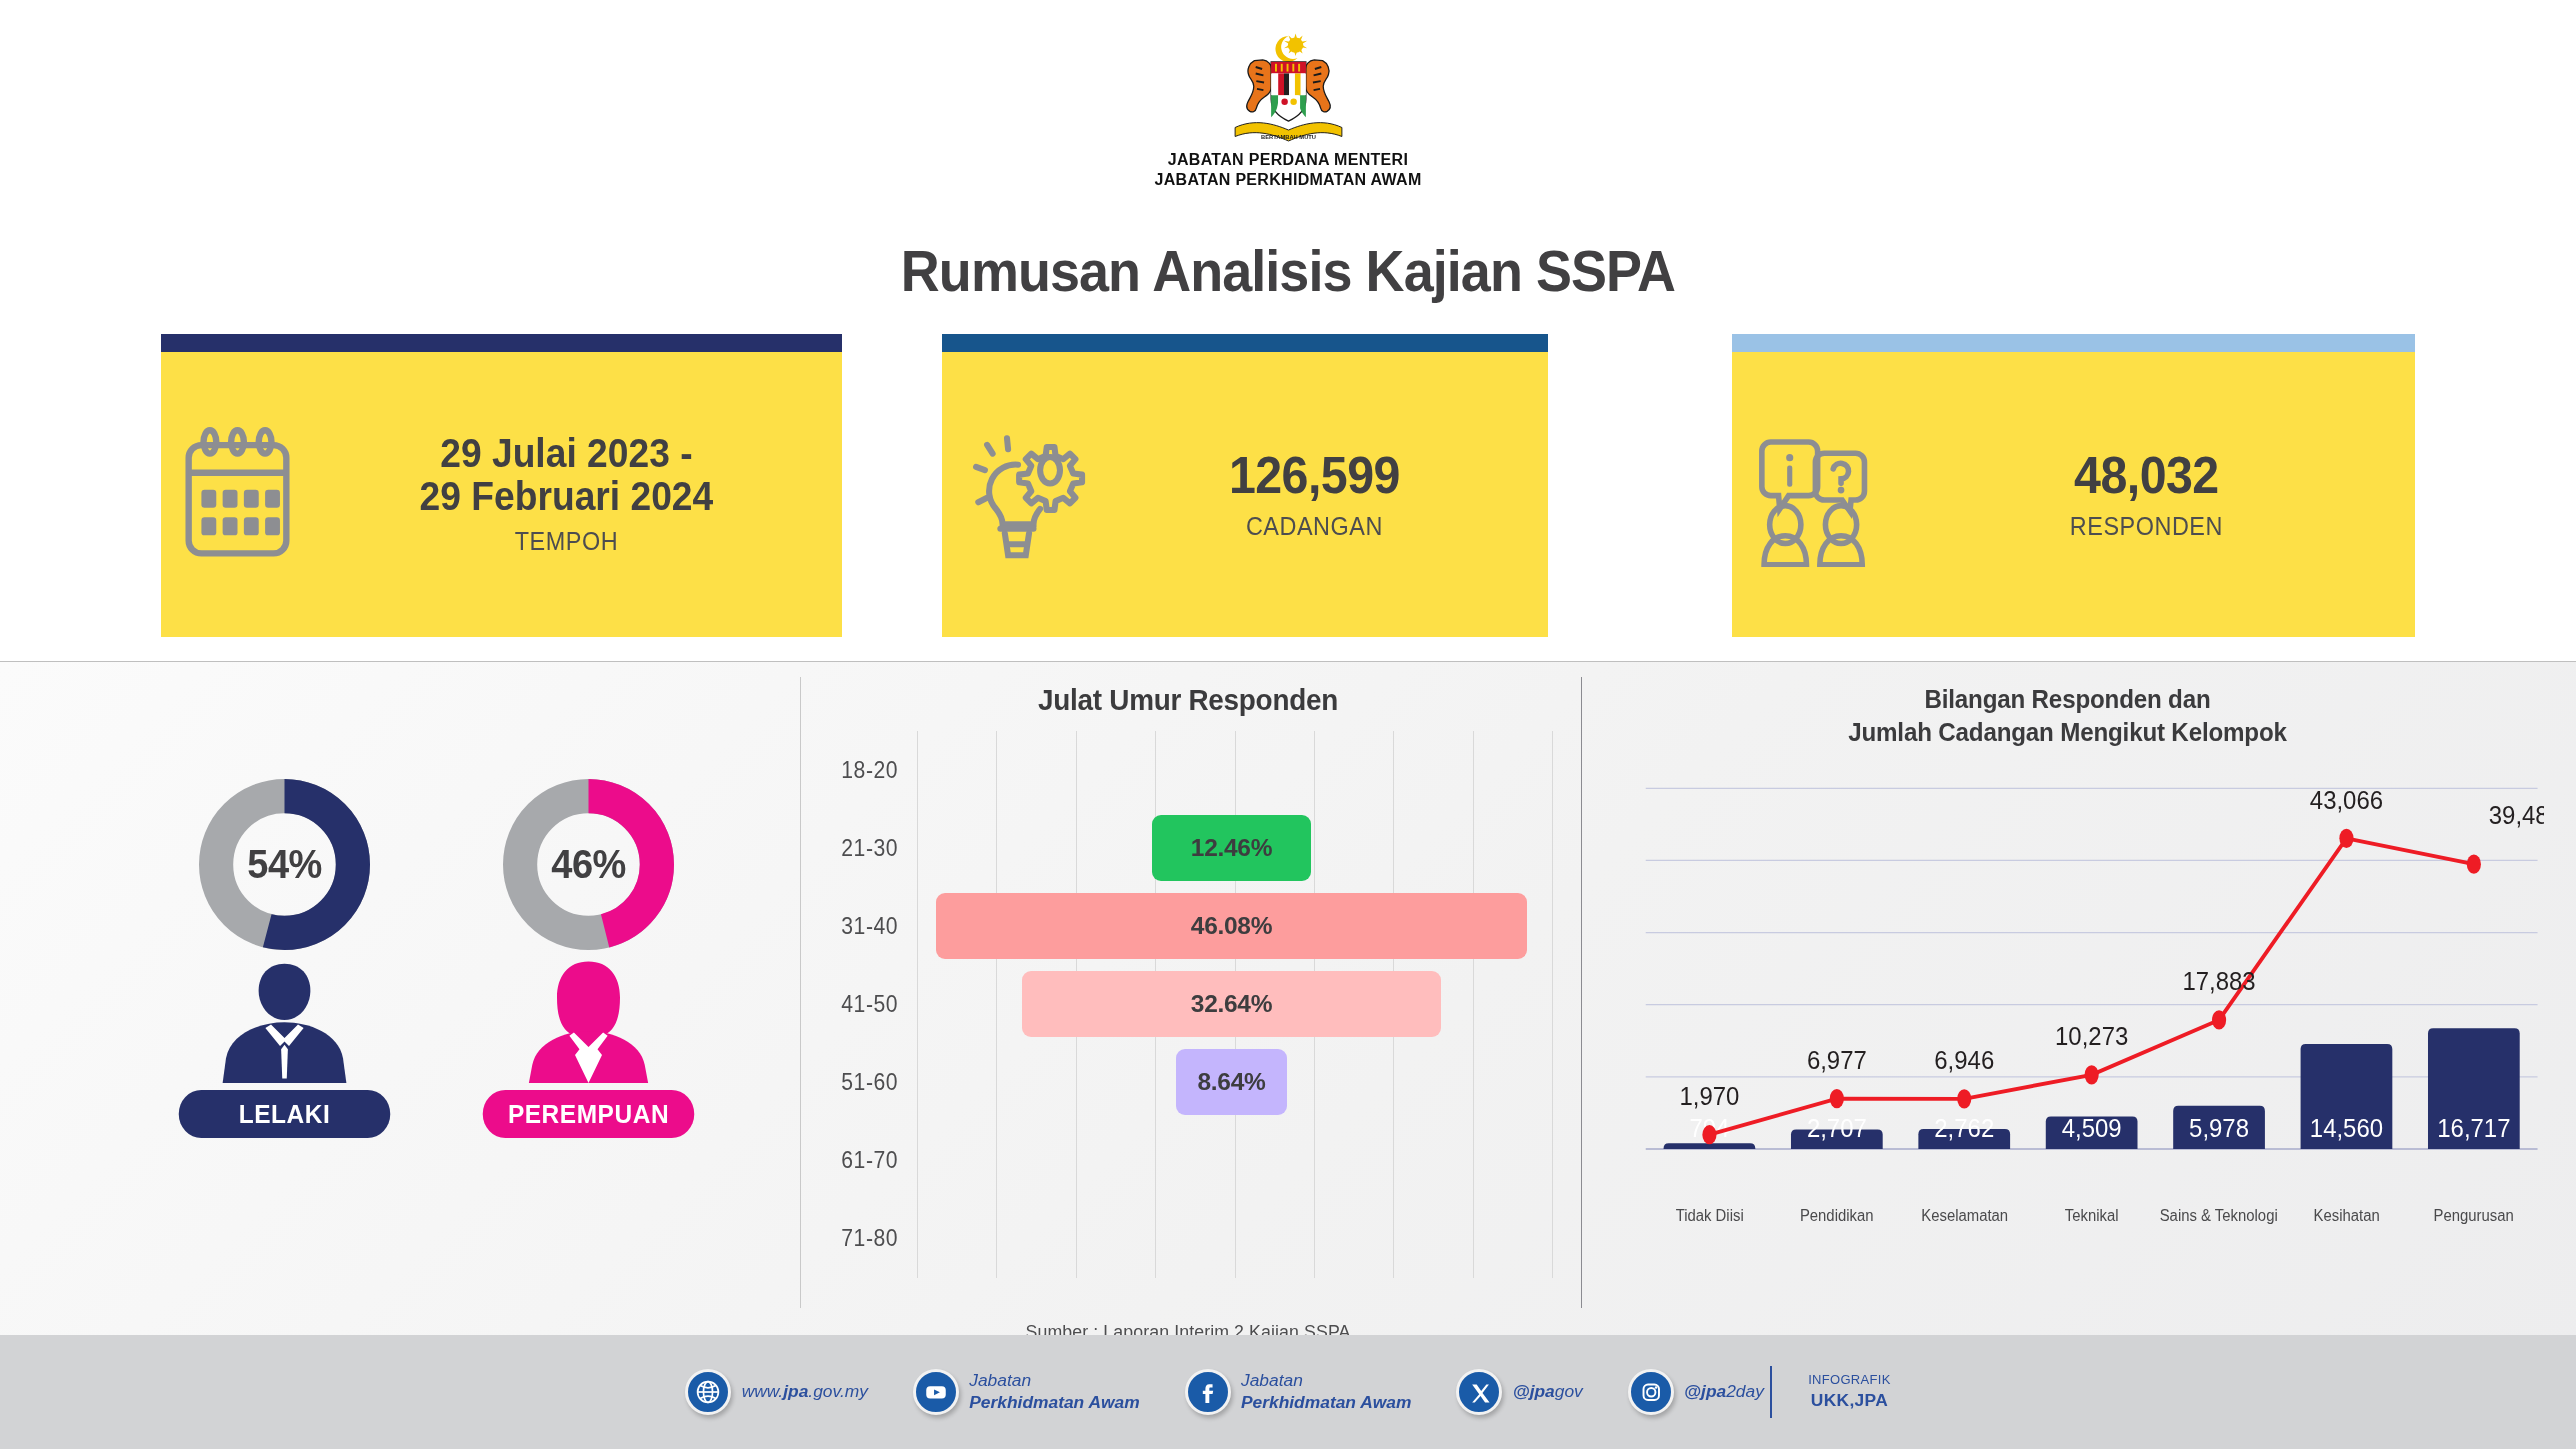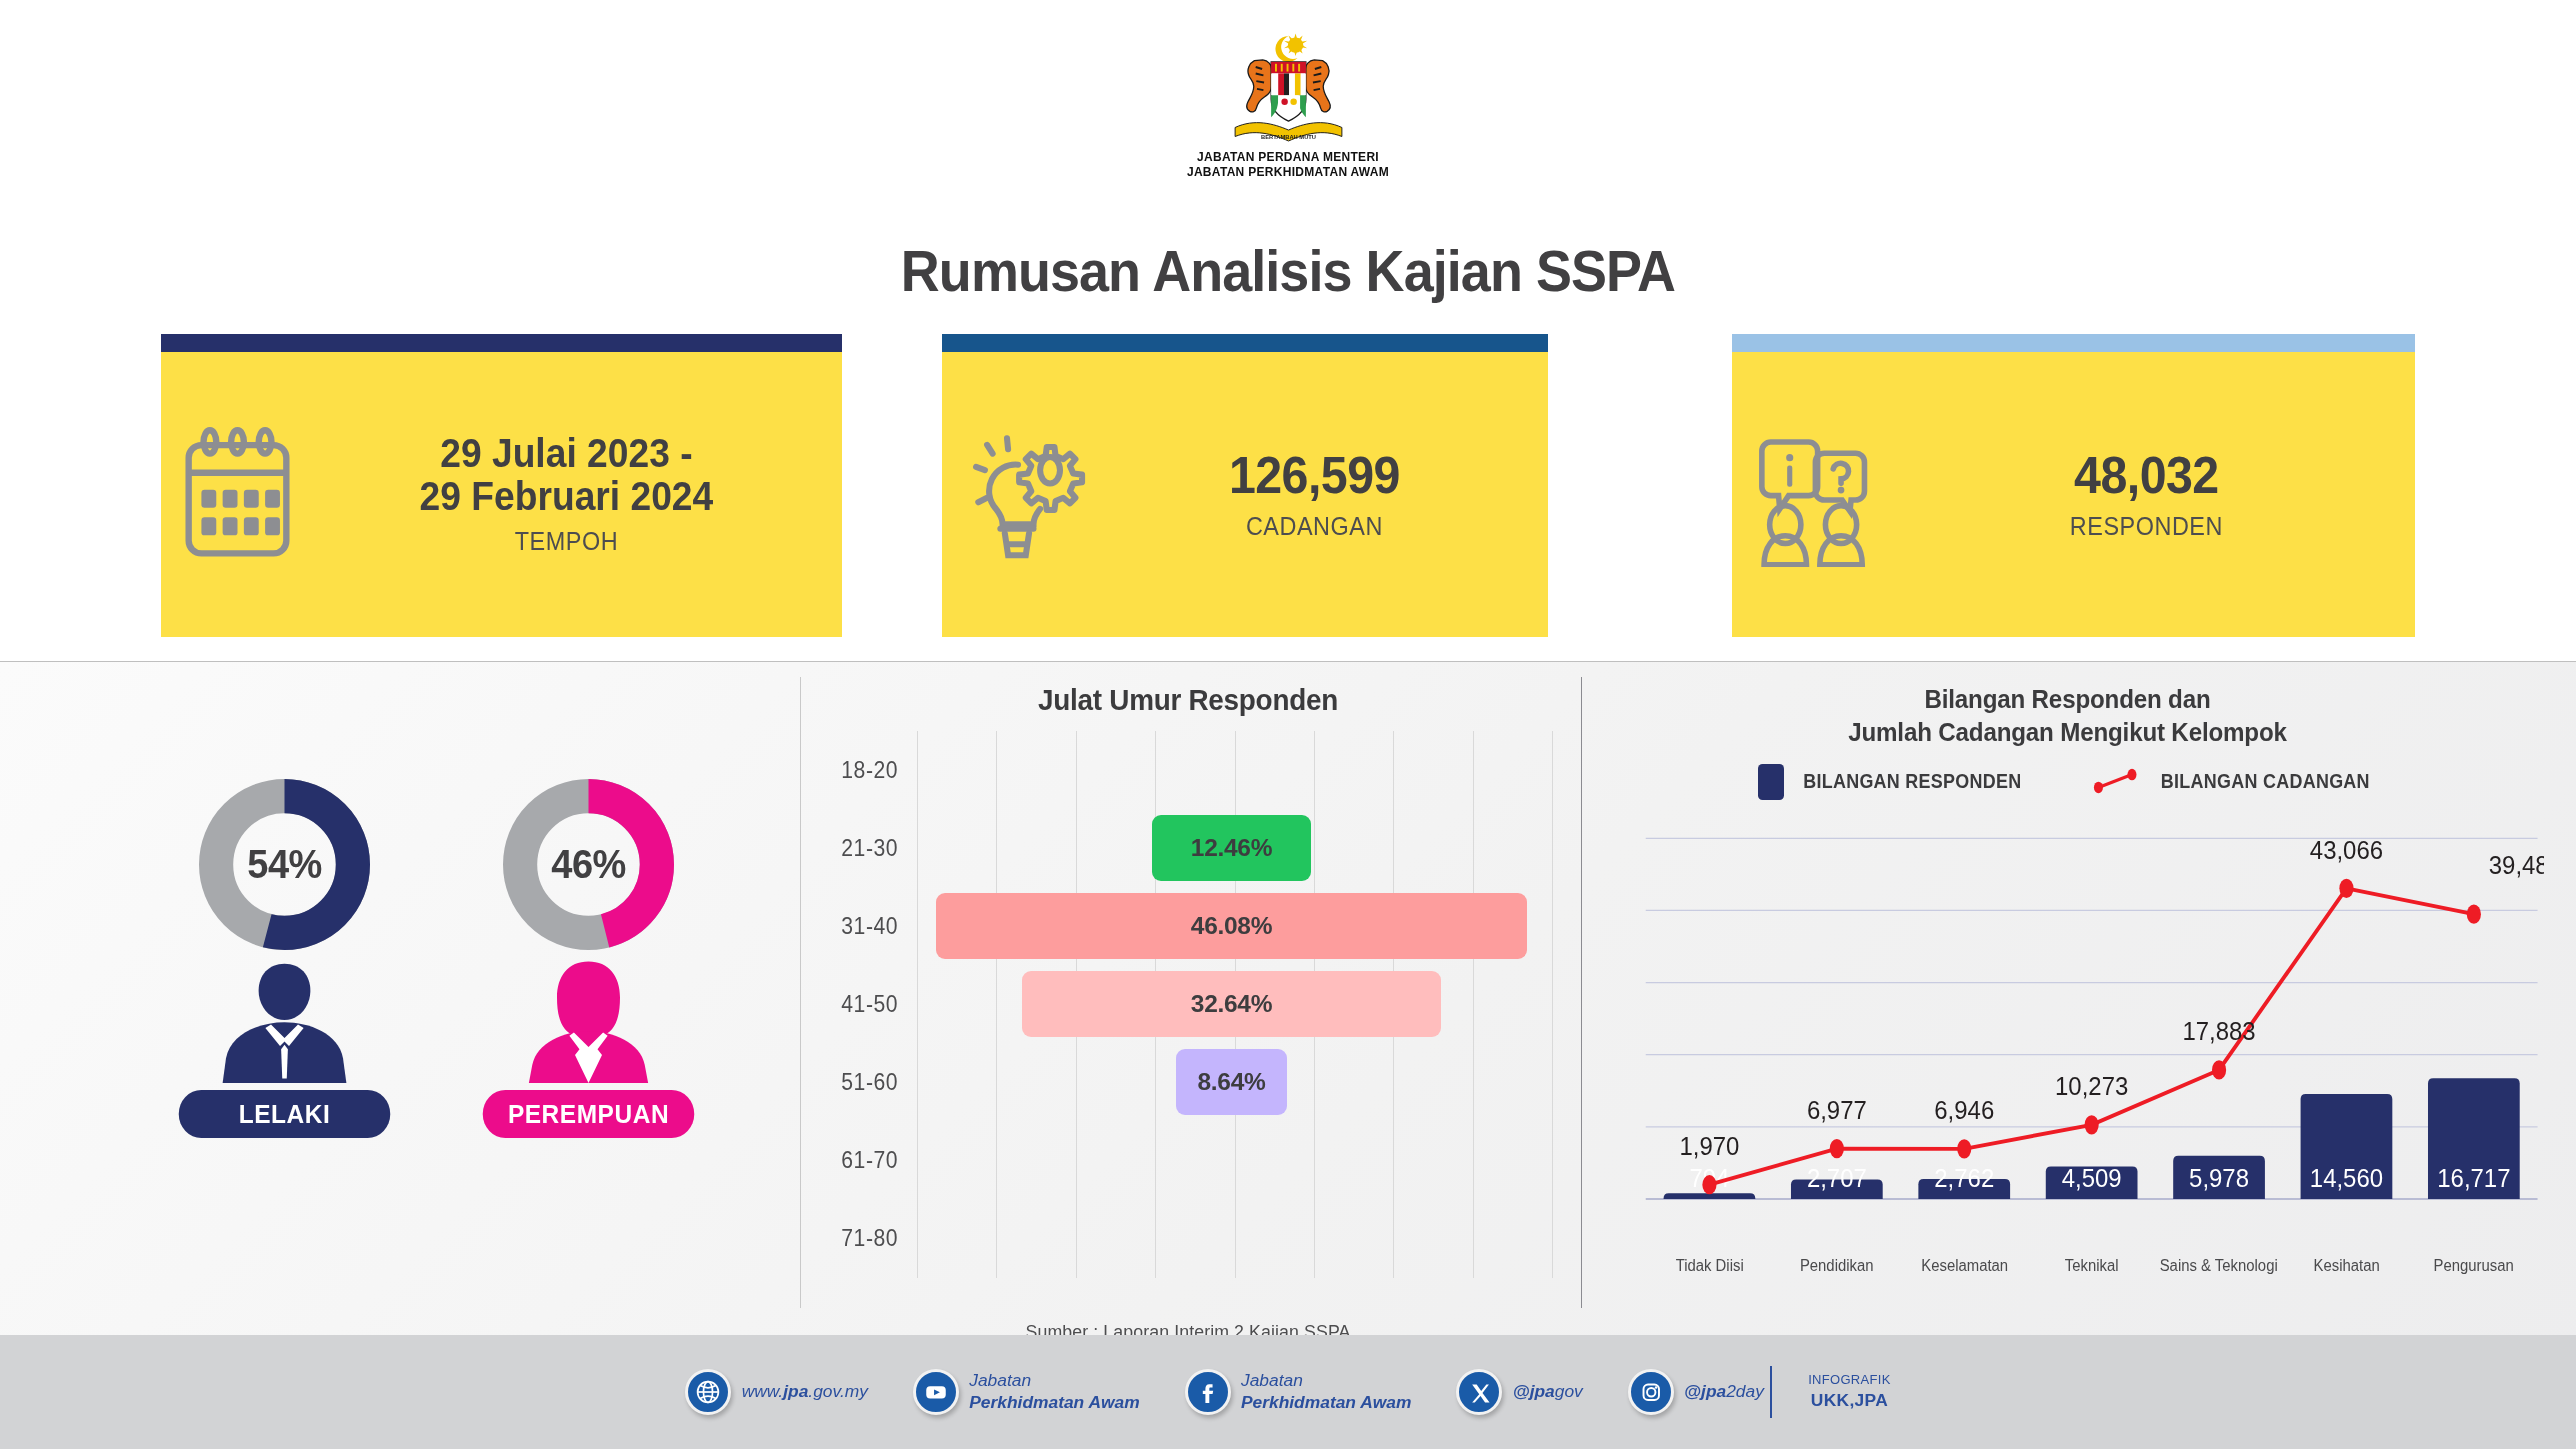--- a/index.html
+++ b/index.html
@@ -12,21 +12,21 @@
   }
   .stage { position: absolute; inset: 0; }
 
   
   .crest-wrap {
     position: absolute; left: 0; right: 0; top: 31px;
     display: flex; flex-direction: column; align-items: center;
   }
   .crest-svg { display: block; }
   .crest-line {
-    font-weight: bold; font-size: 12px; letter-spacing: 0.3px;
+    font-weight: bold; font-size: 16px; letter-spacing: 0.3px;
     color: #111; line-height: 1.22; text-align: center;
   }
 
   
   .main-title {
     position: absolute; left: 0; right: 0; top: 237px;
     text-align: center;
     font-size: 58px; font-weight: bold; color: #414042;
     letter-spacing: -1px;
     transform: scaleX(0.93); transform-origin: center;
@@ -401,36 +401,20 @@
           </div>
         </div>
     </div>
   </div>
   <div class="source">Sumber : Laporan Interim 2 Kajian SSPA</div>
 
   <div class="combo">
     <div class="combo-title">
       <div>Bilangan Responden dan</div>
       <div>Jumlah Cadangan Mengikut Kelompok</div>
-    </div>
-    <div class="legend">
-      <div class="legend-item">
-        <div class="legend-swatch"></div>
-        <div class="legend-text">BILANGAN RESPONDEN</div>
-      </div>
-      <div class="legend-item">
-        <span>
-          <svg width="49" height="26" viewBox="0 0 76 40">
-            <line x1="10" y1="30" x2="62" y2="10" stroke="#ee1c25" stroke-width="5"></line>
-            <ellipse cx="10" cy="30" rx="7" ry="9" fill="#ee1c25"></ellipse>
-            <ellipse cx="62" cy="10" rx="7" ry="9" fill="#ee1c25"></ellipse>
-          </svg>
-        </span>
-        <div class="legend-text">BILANGAN CADANGAN</div>
-      </div>
     </div>
     <div class="combo-plot">
       <svg class="combo-svg" id="combo-svg" width="953" height="425" viewBox="0 0 1480 660">
           <line x1="85" y1="478" x2="1470" y2="478" stroke="#c8cbe0" stroke-width="2"></line>
           <line x1="85" y1="366" x2="1470" y2="366" stroke="#c8cbe0" stroke-width="2"></line>
           <line x1="85" y1="254" x2="1470" y2="254" stroke="#c8cbe0" stroke-width="2"></line>
           <line x1="85" y1="142" x2="1470" y2="142" stroke="#c8cbe0" stroke-width="2"></line>
           <line x1="85" y1="30" x2="1470" y2="30" stroke="#c8cbe0" stroke-width="2"></line>
           <line x1="85" y1="590" x2="1470" y2="590" stroke="#b9bcd4" stroke-width="3"></line>
           <path d="M112.70000000000002 590 L112.70000000000002 589.1072 Q112.70000000000002 581.1072 120.70000000000002 581.1072 L247.15714285714287 581.1072 Q255.15714285714287 581.1072 255.15714285714287 589.1072 L255.15714285714287 590 Z" fill="#26306a"></path>

